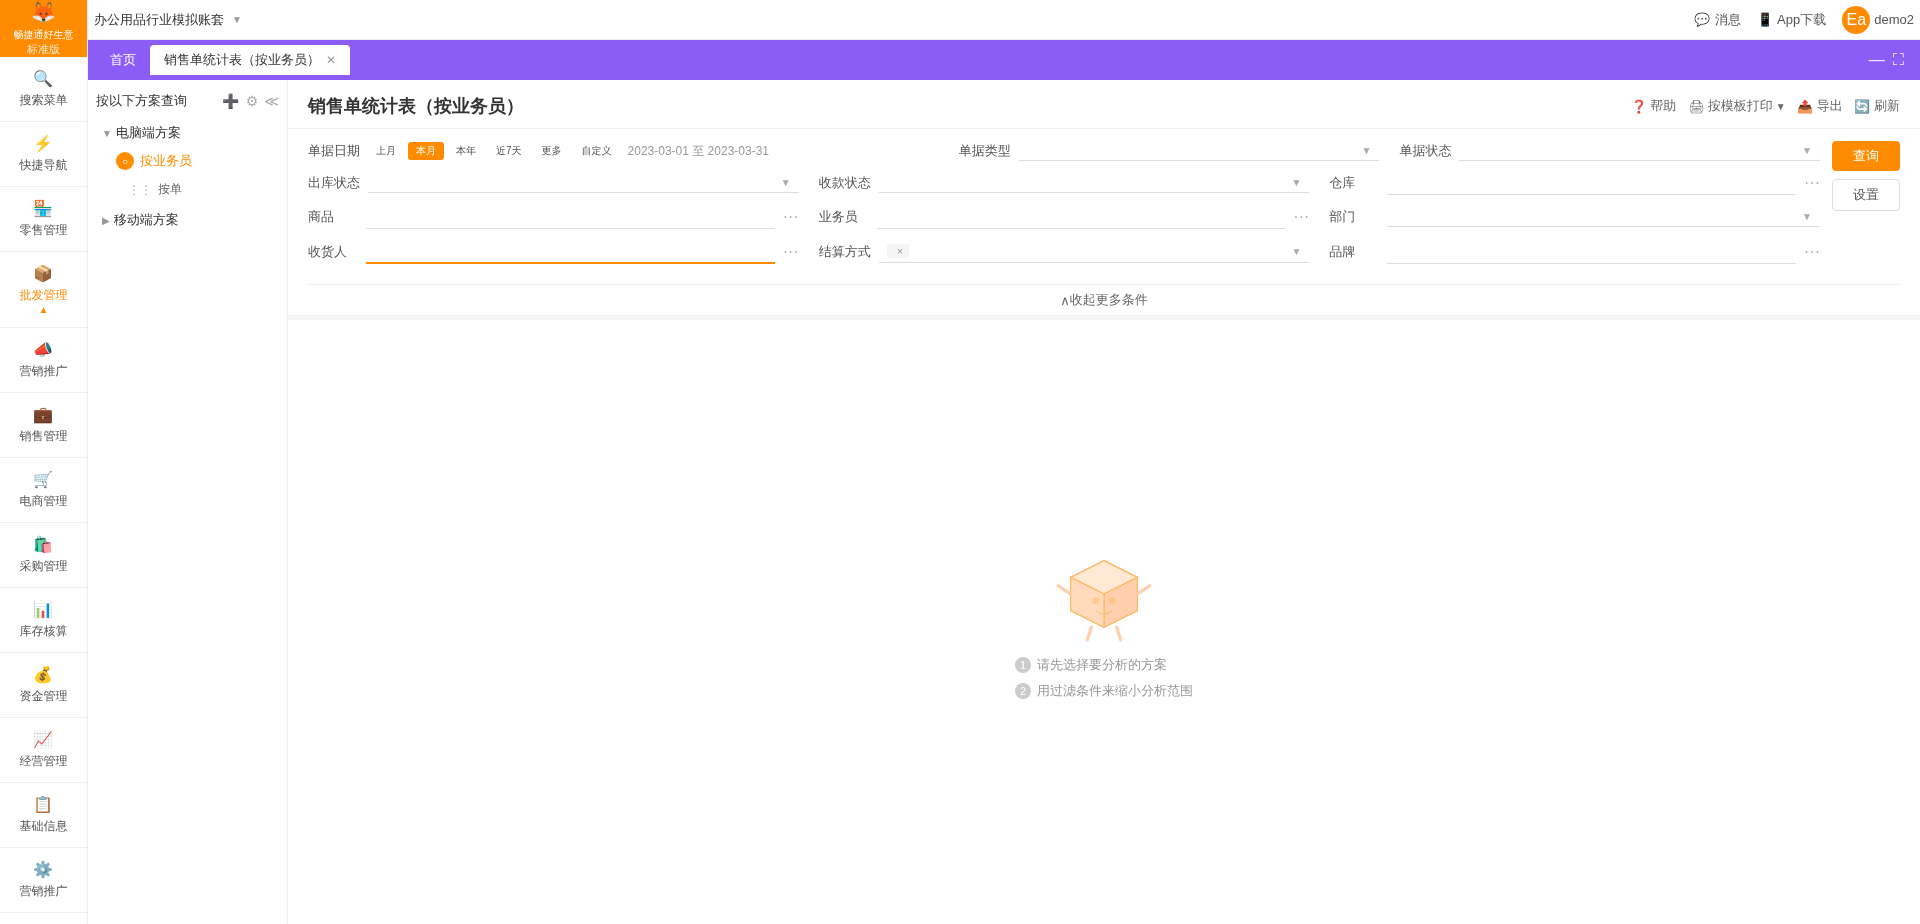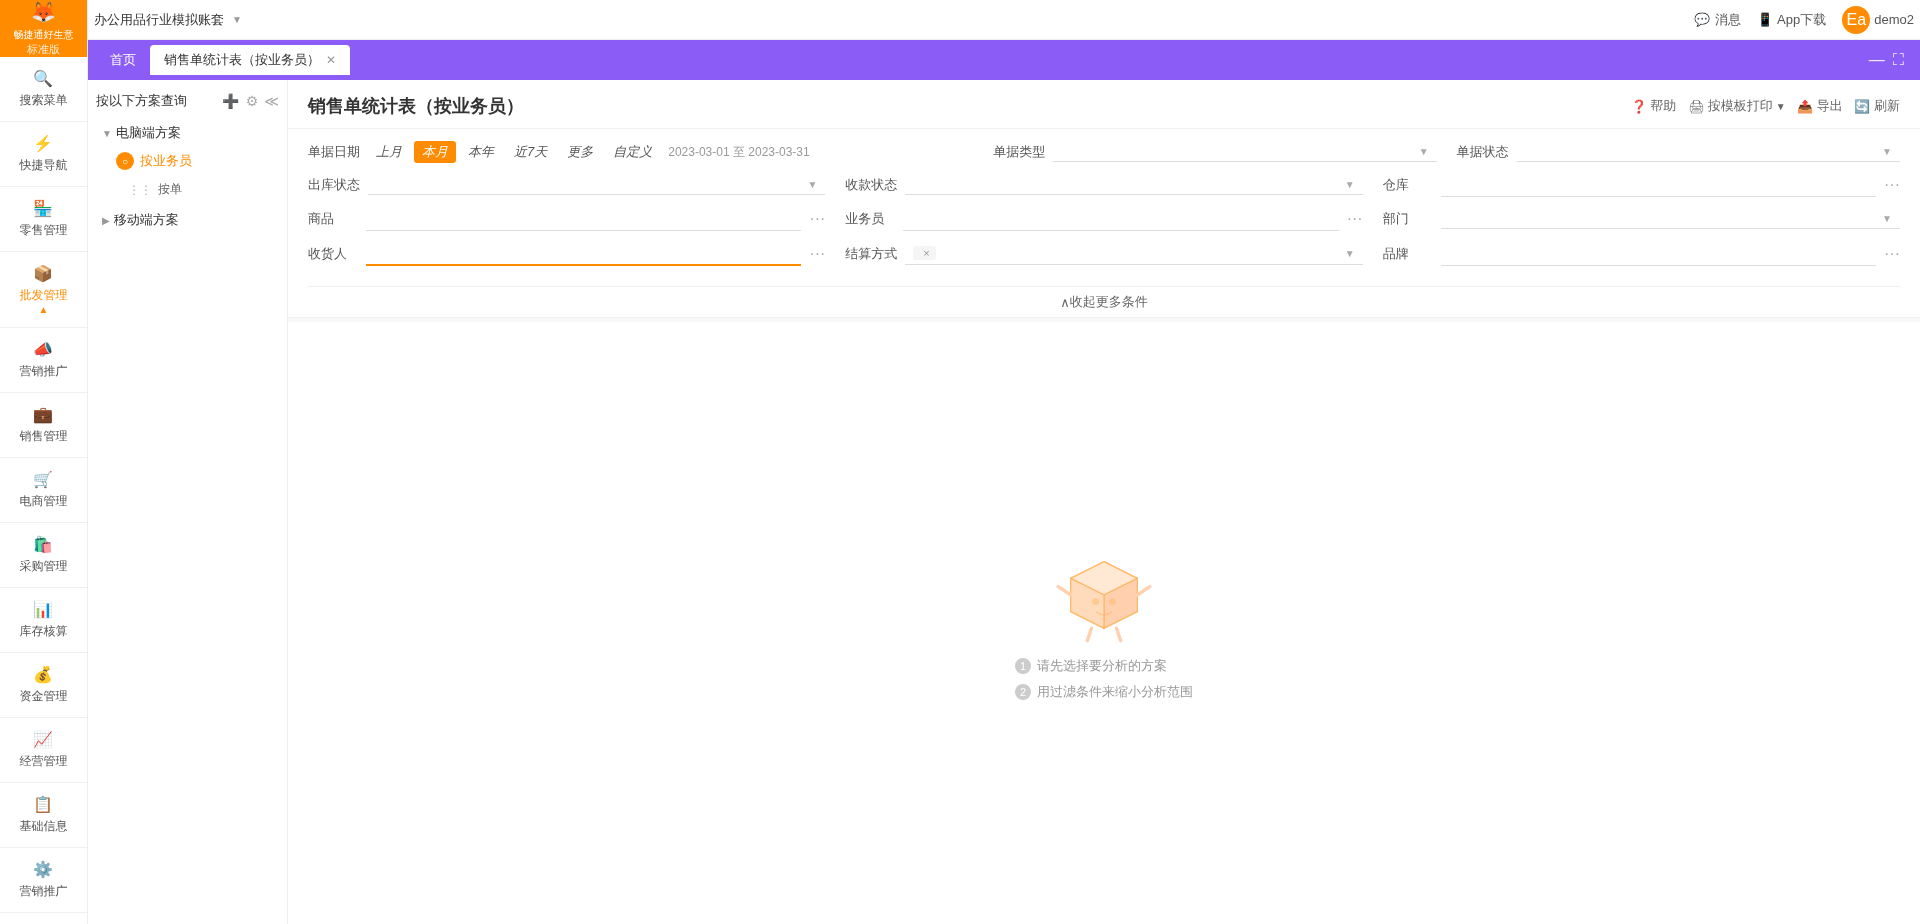--- a/index.html
+++ b/index.html
@@ -305,22 +305,21 @@
       display: flex;
       align-items: center;
       gap: 4px;
       font-size: 13px;
     }
     .date-btn {
       padding: 2px 8px;
       border-radius: 3px;
       cursor: pointer;
       color: #555;
-      font-size: 13px;
-      font-style: italic;
+      font-size: 10px;
     }
     .date-btn.active {
       background: #ff8c00;
       color: #fff;
     }
     .date-range {
       font-size: 12px;
       color: #999;
       margin-left: 4px;
     }
@@ -707,20 +706,24 @@
                 </div>
               </div>
               <div class="filter-field">
                 <span class="filter-label">品牌</span>
                 <input class="filter-input" style="">
                 <span class="filter-dots">···</span>
               </div>
             </div>
           </div>
 
+          <div class="btn-group">
+            <button class="query-btn">查询</button>
+            <button class="set-btn">设置</button>
+          </div>
         </div>
 
         <div class="collapse-btn">
           <span>∧ </span>
           <span>收起更多条件</span>
         </div>
       </div>
 
       <div class="data-area">
         <div class="empty-state">

